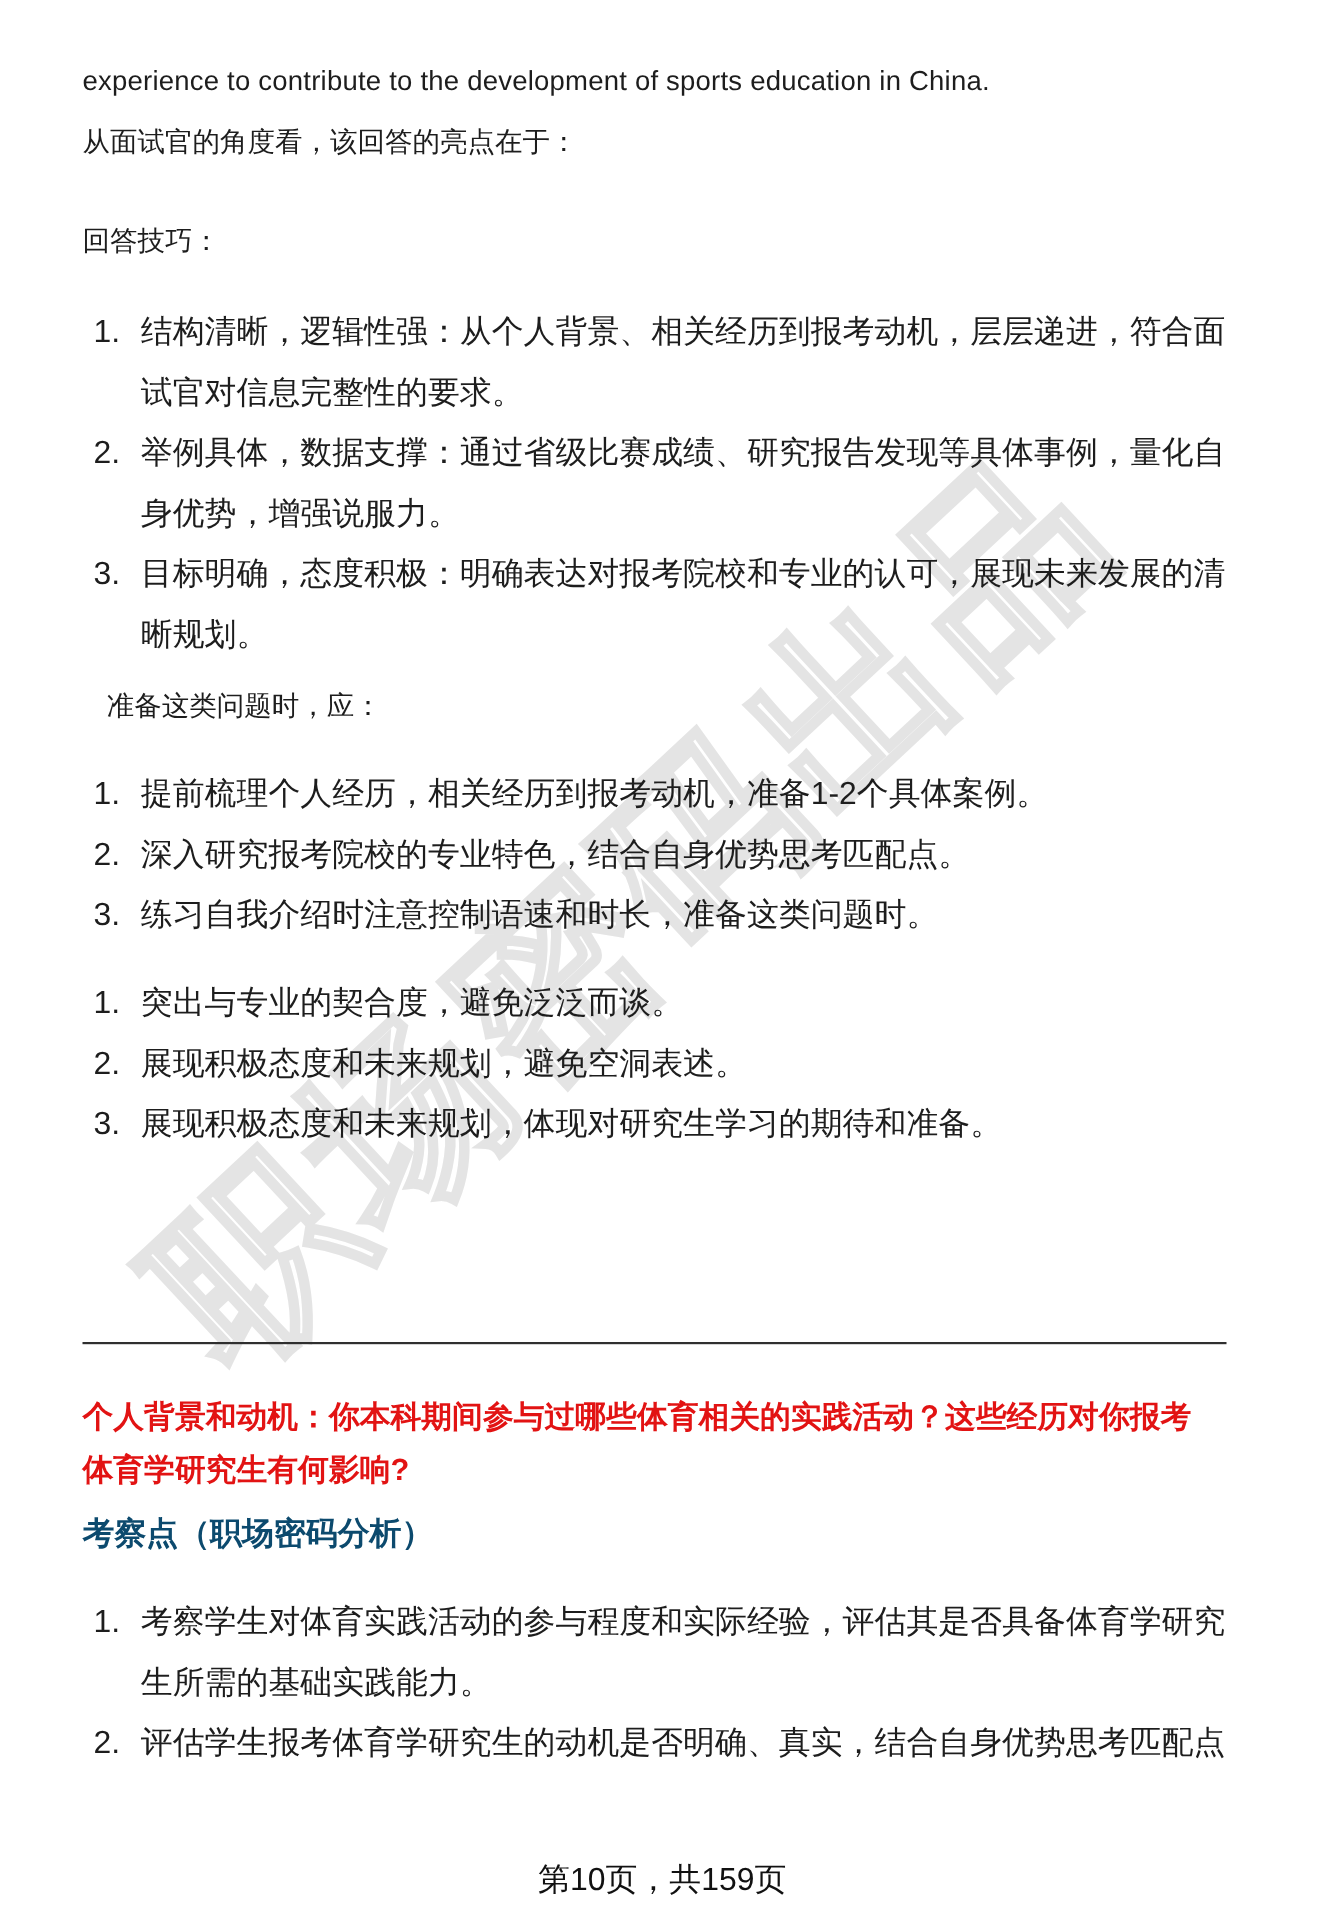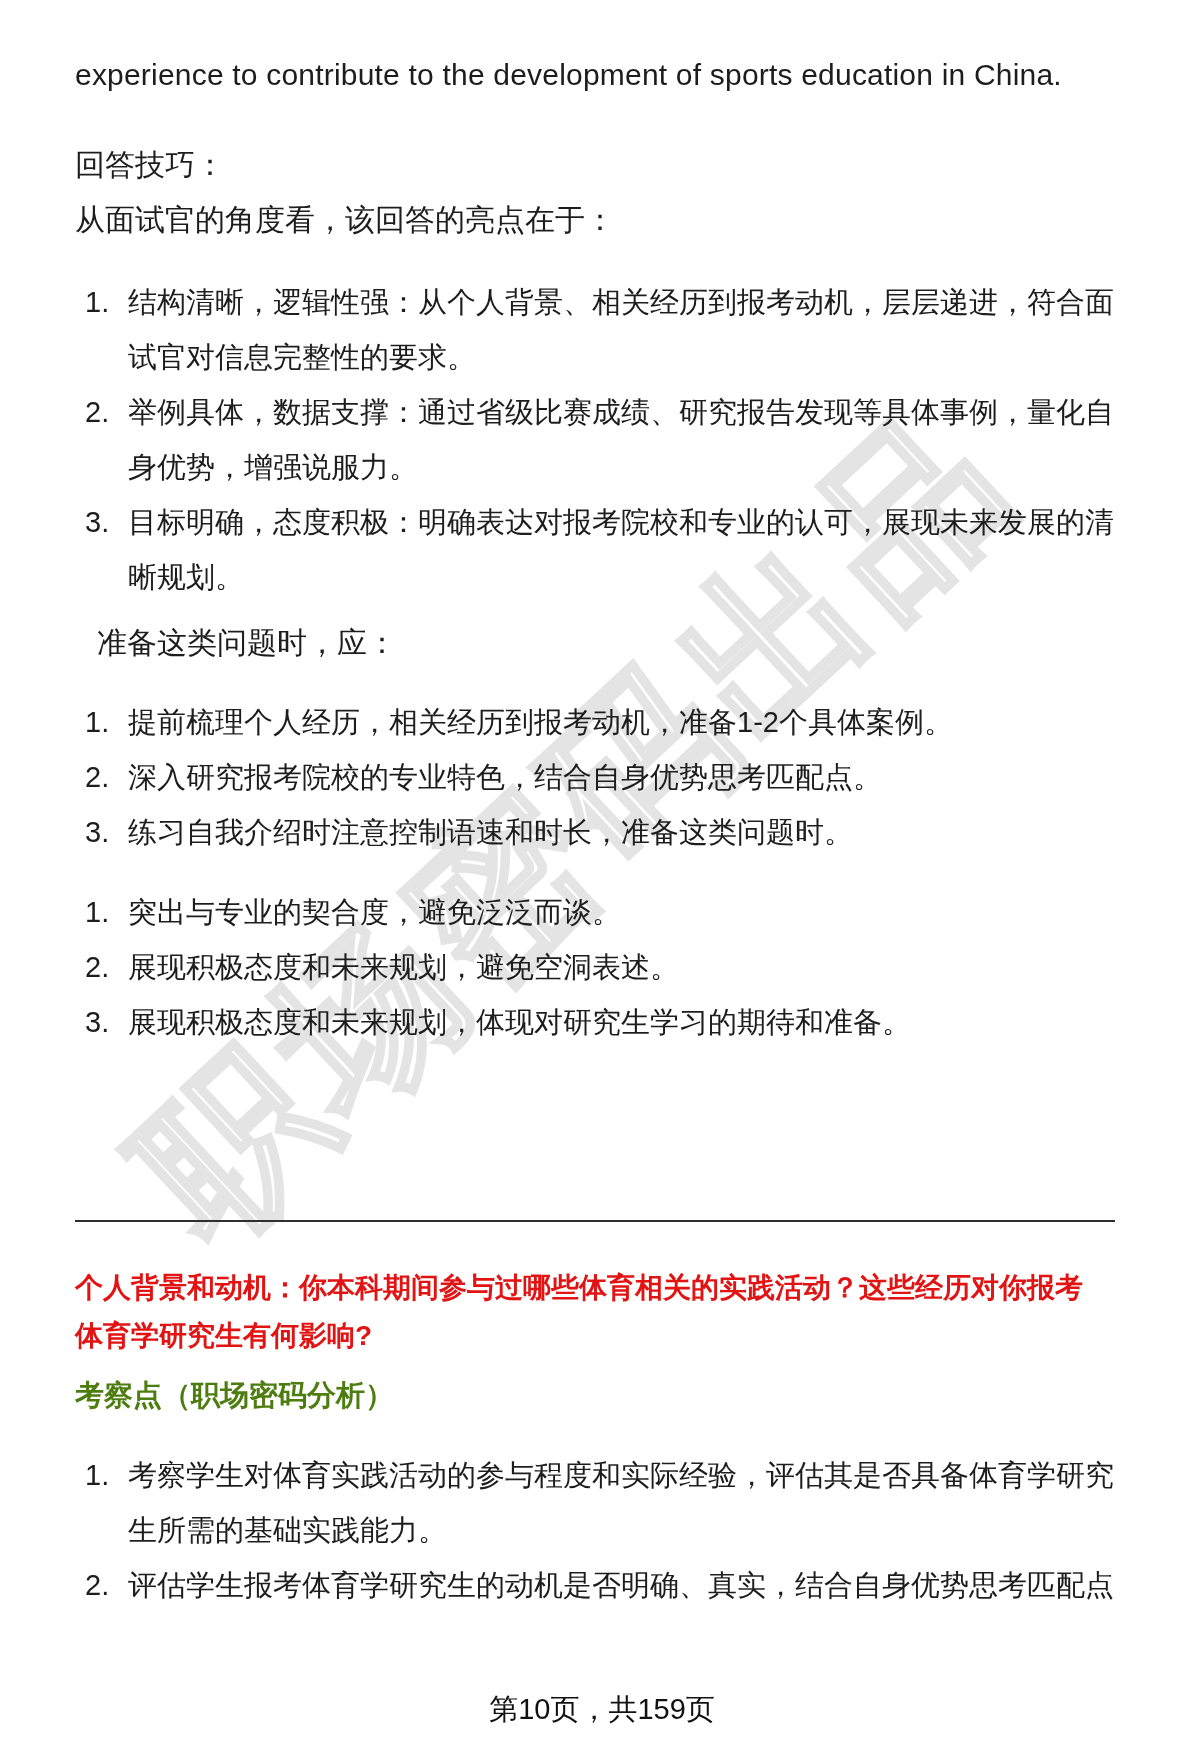--- a/index.html
+++ b/index.html
@@ -28,21 +28,21 @@
     user-select: none;
   }
 
   .content {
     position: absolute;
     left: 75px; top: 0;
     width: 1040px;
     z-index: 1;
   }
 
-  .para { font-size: 30px; line-height: 55px; margin: 0; }
+  .para { font-size: 25px; line-height: 55px; margin: 0; }
   .english { margin-top: 47px; letter-spacing: 0.2px; }
   .tips-heading { margin-top: 35px; }
 
   ol.doclist { margin: 28px 0 0 0; padding: 0; list-style: none; }
   ol.doclist li { display: flex; font-size: 29px; line-height: 55px; padding-left: 10px; }
   ol.doclist .num { width: 43px; flex: none; }
   ol.doclist .txt { flex: 1; }
 
   .lead-prepare { margin-top: 10px; margin-left: 22px; }
   .lead-keypoints { margin-top: 22px; }
@@ -61,21 +61,21 @@
     font-size: 28px;
     line-height: 48px;
     font-weight: 700;
     color: #e21313;
   }
   .exam-heading {
     margin: 10px 0 0 0;
     font-size: 29px;
     line-height: 50px;
     font-weight: 700;
-    color: #4d7c0f;
+    color: #0c4a6e;
   }
   ol.bottom { margin-top: 28px; }
 
   .footer {
     position: absolute;
     left: 4px; right: 0; bottom: 30px;
     text-align: center;
     font-size: 29px;
     line-height: 32px;
     color: #111111;
@@ -86,22 +86,22 @@
 <body>
 
 <div class="page">
 
   <div class="watermark">职场密码出品</div>
 
   <main class="content">
 
     <p class="para english">experience to contribute to the development of sports education in China.</p>
 
+    <p class="para">从面试官的角度看，该回答的亮点在于：</p>
     <p class="para tips-heading">回答技巧：</p>
-    <p class="para">从面试官的角度看，该回答的亮点在于：</p>
 
     <ol class="doclist">
       <li>
         <span class="num">1.</span>
         <span class="txt">结构清晰，逻辑性强：从个人背景、相关经历到报考动机，层层递进，符合面试官对信息完整性的要求。</span>
       </li>
       <li>
         <span class="num">2.</span>
         <span class="txt">举例具体，数据支撑：通过省级比赛成绩、研究报告发现等具体事例，量化自身优势，增强说服力。</span>
       </li>

